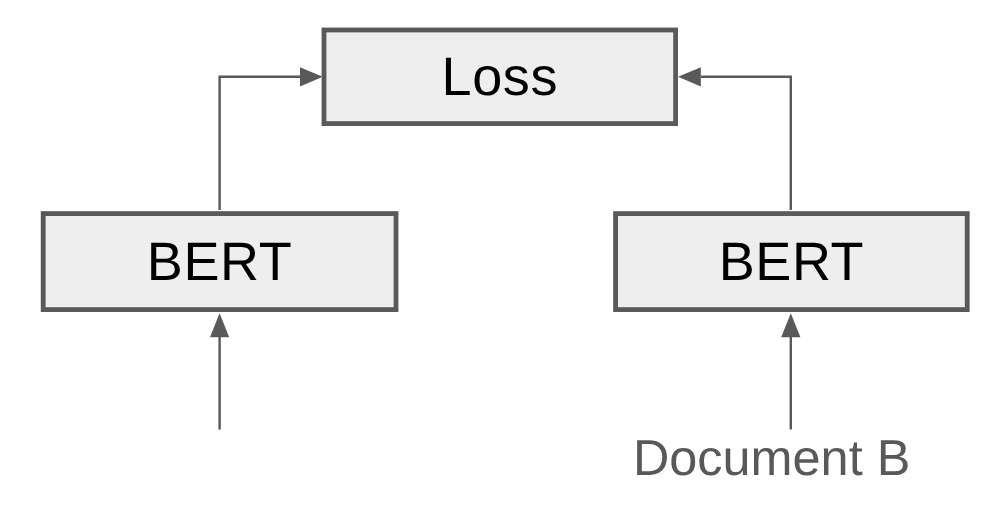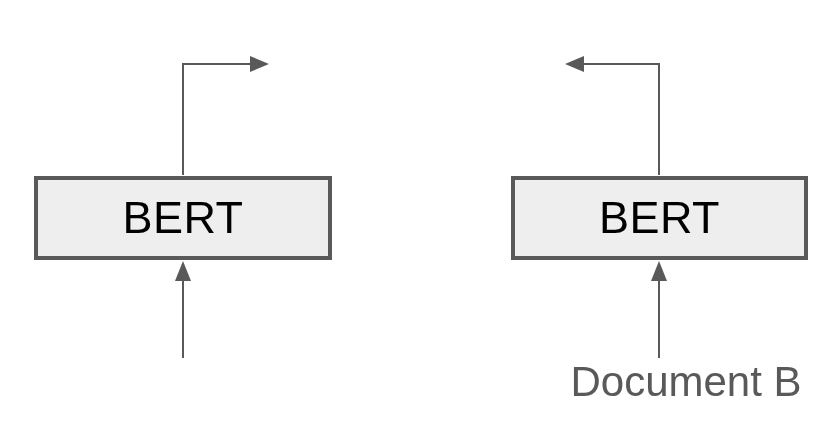--- a/index.html
+++ b/index.html
@@ -51,21 +51,21 @@
     position: absolute;
     width: 300px;
     height: 52px;
     line-height: 52px;
     text-align: center;
     font-size: 42px;
     color: var(--label-text, #595959);
     white-space: nowrap;
   }
   .doc-a { left: 40px;  top: 356px; }
-  .doc-b { left: 536px; top: 356px; }
+  .doc-b { left: 493px; top: 356px; }
 </style>
 </head>
 <body>
 
 <div class="canvas">
 
   <svg class="connectors" viewBox="0 0 838 430" xmlns="http://www.w3.org/2000/svg">
     <g>
       <polyline class="edge" points="183,175 183,64 250,64"></polyline>
       <polygon class="head" points="269,64 250,56 250,72"></polygon>
@@ -77,20 +77,23 @@
     <g>
       <line class="edge" x1="183" y1="358" x2="183" y2="280"></line>
       <polygon class="head" points="183,261 175,281 191,281"></polygon>
     </g>
     <g>
       <line class="edge" x1="659" y1="358" x2="659" y2="280"></line>
       <polygon class="head" points="659,261 651,281 667,281"></polygon>
     </g>
   </svg>
 
+  <div class="node node-loss">
+    <span>Loss</span>
+  </div>
 
   <div class="node node-bert-left">
     <span>BERT</span>
   </div>
 
   <div class="node node-bert-right">
     <span>BERT</span>
   </div>
 
 

